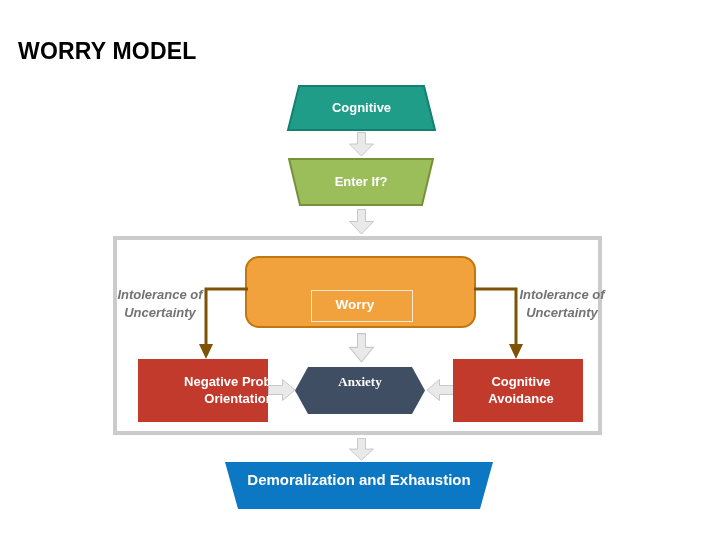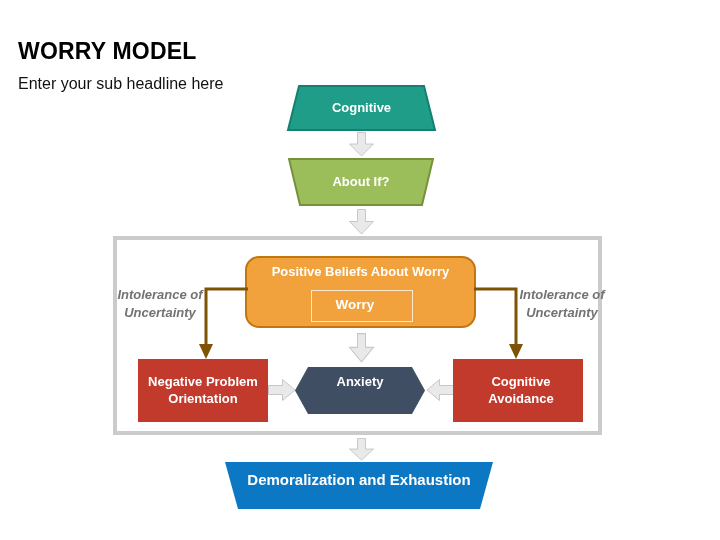--- a/index.html
+++ b/index.html
@@ -21,44 +21,42 @@
   .intol{top:258px;width:88px;font-size:13px;font-style:italic;font-weight:600;color:#737373;
     text-align:center;line-height:1.35;}
   .bottom-bar{left:0;top:532px;width:720px;height:8px;background:#1F9D89;}
 </style>
 </head>
 <body>
 
 <div class="slide">
 
   <div class="abs title">WORRY MODEL</div>
-  <div class="abs subtitle">Enter your sub headline here</div>
 
   <svg class="abs" style="left:286px;top:57px;" width="151" height="46" viewBox="0 0 151 46">
     <polygon points="13,1 138,1 149,45 2,45" fill="#1F9D89" stroke="#15806F" stroke-width="2"></polygon>
   </svg>
   <div class="abs shape-label" style="left:286px;top:57px;width:151px;height:46px;">Cognitive</div>
 
   <svg class="abs" style="left:348px;top:104px;" width="27" height="25" viewBox="0 0 27 26" preserveAspectRatio="none">
     <path d="M9.5 0.5 H17.5 V12.5 H25.5 L13.5 25 L1.5 12.5 H9.5 Z" fill="#E9E9E9" stroke="#C7C7C7"></path>
   </svg>
 
   <svg class="abs" style="left:288px;top:130px;" width="146" height="49" viewBox="0 0 146 49">
     <polygon points="1,1 145,1 134,47 12,47" fill="#9BBE5A" stroke="#75923B" stroke-width="2"></polygon>
   </svg>
-  <div class="abs shape-label" style="left:288px;top:130px;width:146px;height:49px;">About If?</div>
+  <div class="abs shape-label" style="left:288px;top:130px;width:146px;height:49px;">Enter If?</div>
 
   <svg class="abs" style="left:348px;top:181px;" width="27" height="26" viewBox="0 0 27 26" preserveAspectRatio="none">
     <path d="M9.5 0.5 H17.5 V12.5 H25.5 L13.5 25 L1.5 12.5 H9.5 Z" fill="#E9E9E9" stroke="#C7C7C7"></path>
   </svg>
 
   <div class="abs panel"></div>
 
   <div class="abs orange-box"></div>
-  <div class="abs shape-label orange-title">Positive Beliefs About Worry</div>
   <div class="abs worry-box"></div>
   <div class="abs shape-label" style="left:311px;top:262px;width:88px;height:30px;font-size:13.5px;">Worry</div>
 
   <svg class="abs" style="left:198px;top:250px;" width="50" height="84" viewBox="0 0 50 84">
     <path d="M50 11 H8 V67" fill="none" stroke="#7F5305" stroke-width="3"></path>
     <polygon points="1,66 15,66 8,81" fill="#7F5305"></polygon>
   </svg>
 
   <svg class="abs" style="left:474px;top:250px;" width="50" height="84" viewBox="0 0 50 84">
     <path d="M0 11 H42 V67" fill="none" stroke="#7F5305" stroke-width="3"></path>
@@ -66,30 +64,30 @@
   </svg>
 
   <div class="abs intol" style="left:116px;">Intolerance of Uncertainty</div>
   <div class="abs intol" style="left:518px;">Intolerance of Uncertainty</div>
 
   <svg class="abs" style="left:348px;top:305px;" width="27" height="30" viewBox="0 0 27 26" preserveAspectRatio="none">
     <path d="M9.5 0.5 H17.5 V12.5 H25.5 L13.5 25 L1.5 12.5 H9.5 Z" fill="#E9E9E9" stroke="#C7C7C7"></path>
   </svg>
 
   <div class="abs red-box" style="left:138px;"></div>
-  <div class="abs shape-label" style="left:138px;top:331px;width:130px;height:63px;">Negative Problem Orientation</div>
+  <div class="abs shape-label" style="left:138px;top:331px;width:130px;height:63px;padding-left:36px;">Negative Problem Orientation</div>
 
   <svg class="abs" style="left:268px;top:350px;" width="28" height="24" viewBox="0 0 28 24">
     <path d="M0.5 7.5 H14.5 V1.5 L27 12 L14.5 22.5 V16.5 H0.5 Z" fill="#E9E9E9" stroke="#C7C7C7"></path>
   </svg>
 
   <svg class="abs" style="left:295px;top:339px;" width="130" height="47" viewBox="0 0 130 47">
     <polygon points="13,0 117,0 130,23.5 117,47 13,47 0,23.5" fill="#3F4E63"></polygon>
   </svg>
-  <div class="abs shape-label" style="left:295px;top:339px;width:130px;height:30px;">Anxiety</div>
+  <div class="abs shape-label" style="left:295px;top:339px;width:130px;height:30px;font-family:Liberation Serif, serif;">Anxiety</div>
 
   <svg class="abs" style="left:426px;top:350px;" width="28" height="24" viewBox="0 0 28 24">
     <path d="M27.5 7.5 H13.5 V1.5 L1 12 L13.5 22.5 V16.5 H27.5 Z" fill="#E9E9E9" stroke="#C7C7C7"></path>
   </svg>
 
   <div class="abs red-box" style="left:453px;"></div>
   <div class="abs shape-label" style="left:453px;top:331px;width:136px;height:63px;">
     <span style="width:100px;">Cognitive Avoidance</span>
   </div>
 

